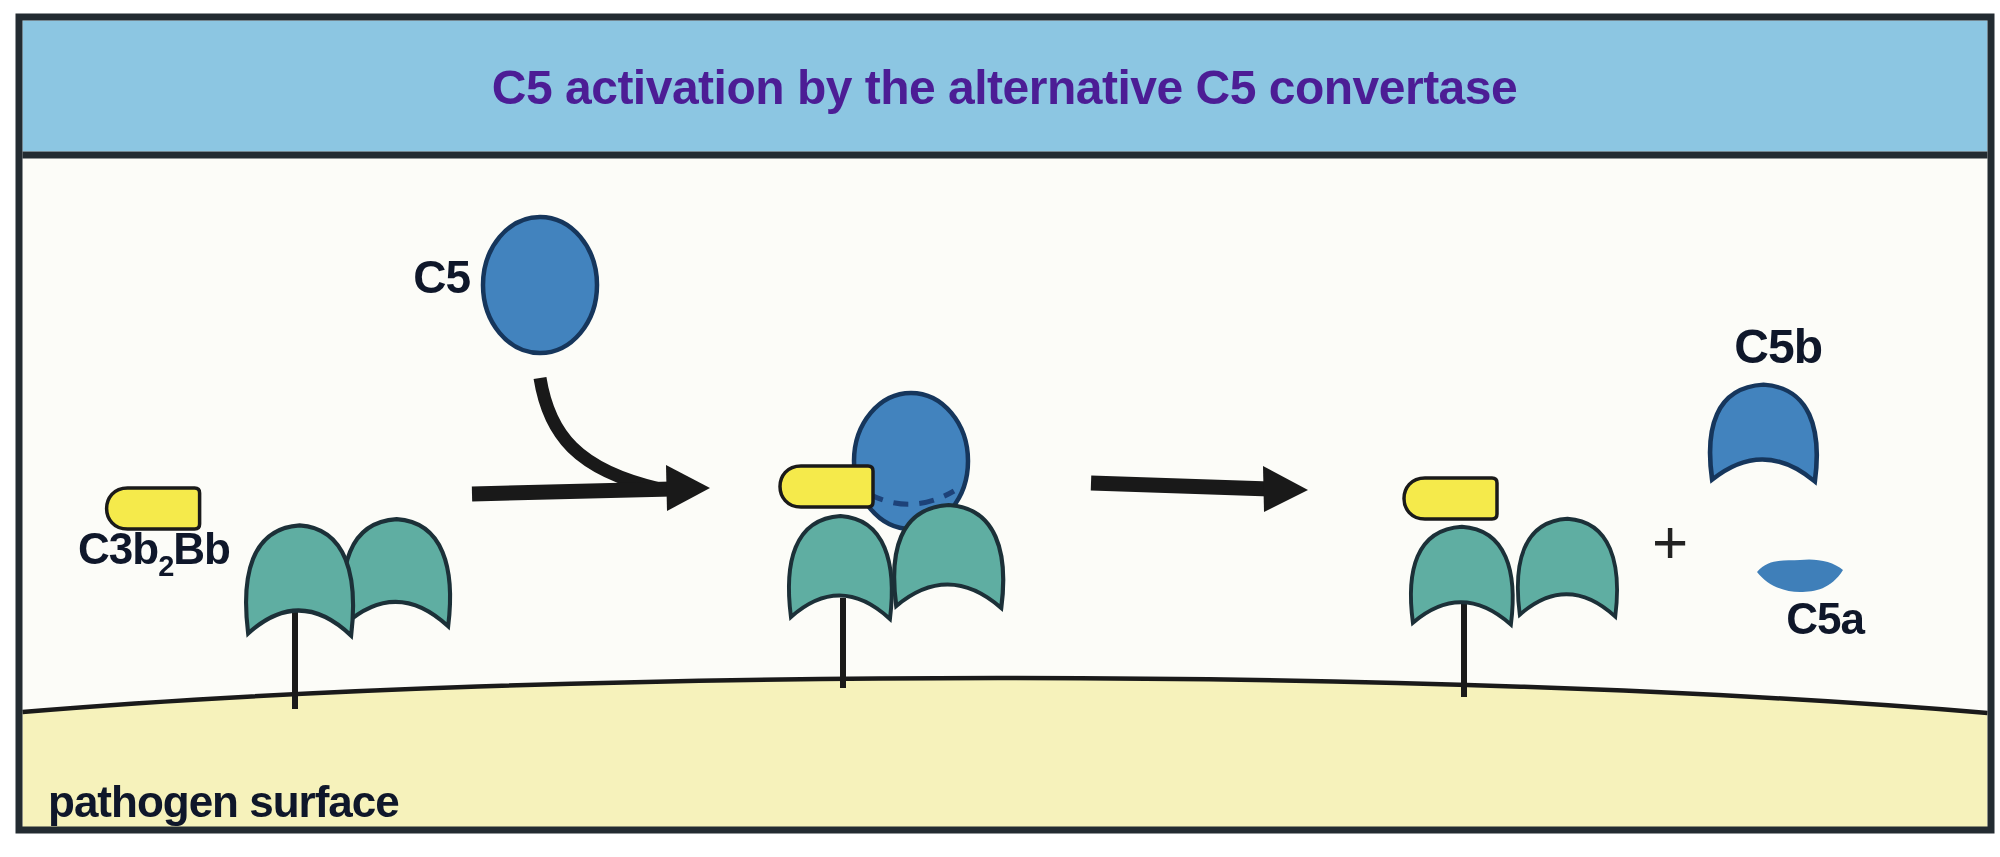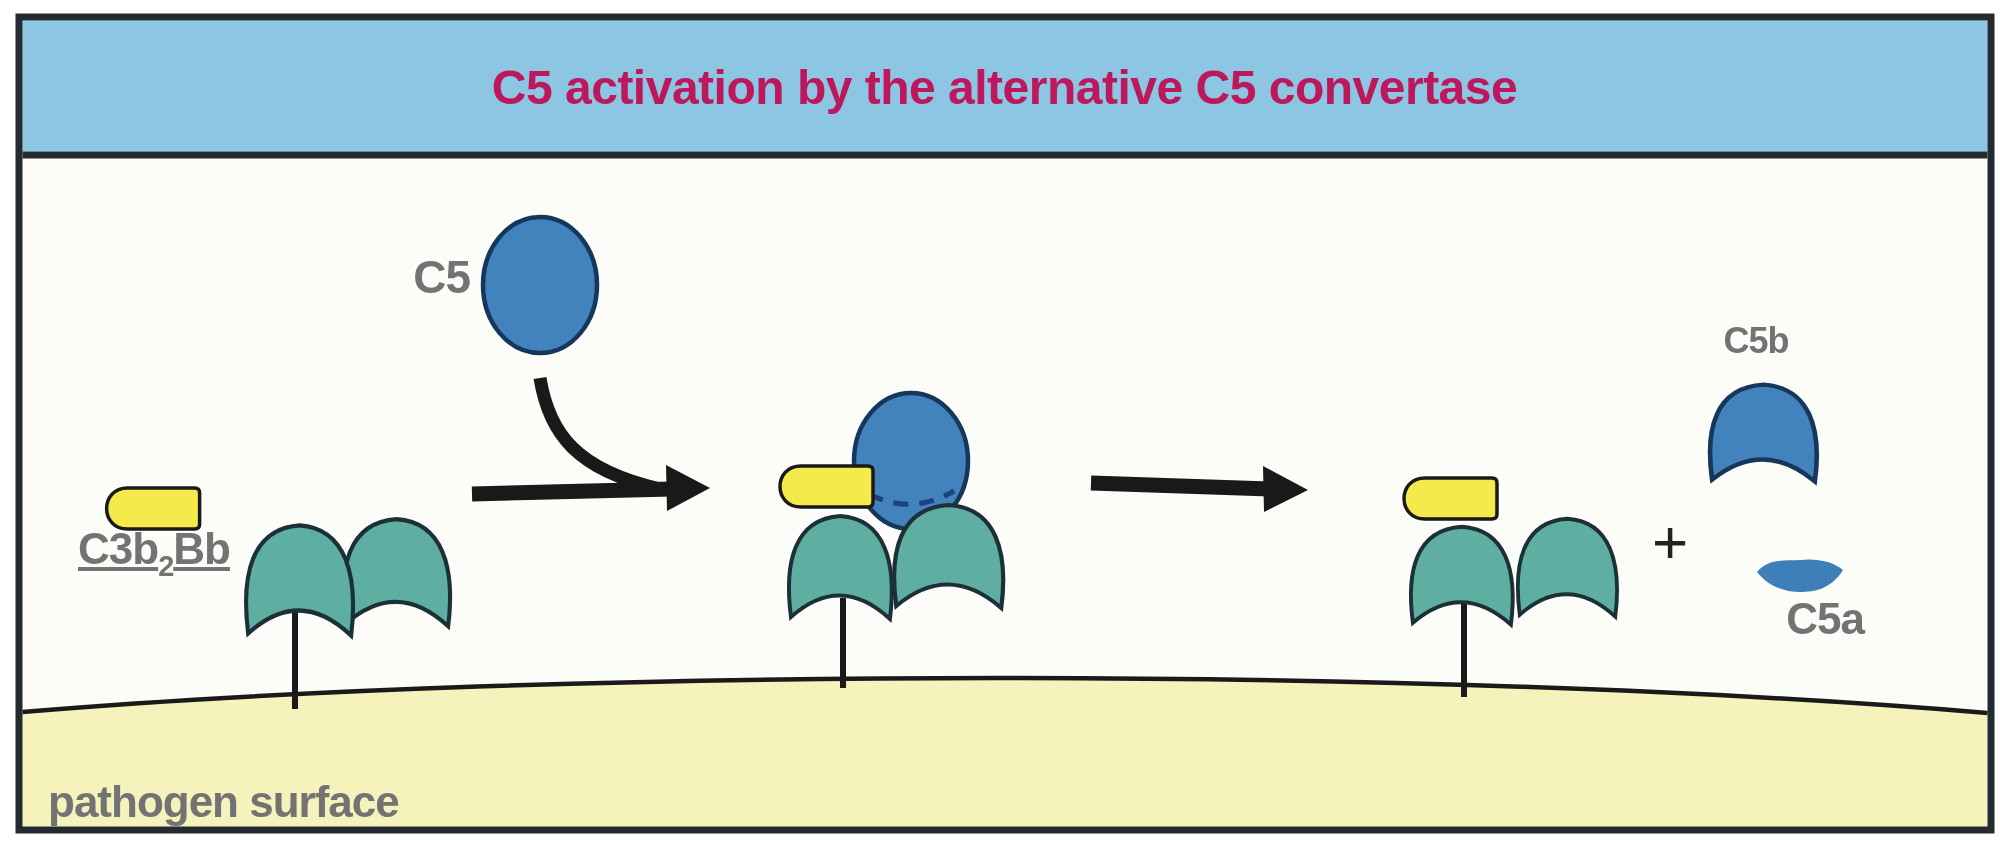--- a/index.html
+++ b/index.html
@@ -6,37 +6,37 @@
   .stage{
     position:relative;
     width:2000px;height:857px;
     background:#ffffff;
     font-family:"Liberation Sans", sans-serif;
     overflow:hidden;
   }
   .stage svg{position:absolute;left:0;top:0;}
   .lbl{
     position:absolute;
-    color:#737373;
+    color:#0f172a;
     font-weight:bold;
     letter-spacing:-1px;
     line-height:1;
     white-space:nowrap;
   }
   .title-lbl{
     left:22px;top:64px;width:1965px;
     text-align:center;
     font-size:48px;
     letter-spacing:-0.5px;
-    color:#be185d;
+    color:#4c1d95;
   }
-  .complex-lbl{left:78px;top:527px;font-size:44px;text-decoration:underline;}
+  .complex-lbl{left:78px;top:527px;font-size:44px;}
   .complex-lbl sub{font-size:29px;vertical-align:-12px;letter-spacing:-1px;}
   .c5-lbl{left:400px;top:254px;width:70px;text-align:right;font-size:46px;}
-  .c5b-lbl{left:1690px;top:323px;width:132px;text-align:center;font-size:36px;}
+  .c5b-lbl{left:1690px;top:323px;width:132px;text-align:right;font-size:48px;}
   .c5a-lbl{left:1732px;top:597px;width:132px;text-align:right;font-size:44px;}
   .plus-lbl{left:1636px;top:511px;width:68px;text-align:center;font-size:62px;font-weight:500;letter-spacing:0;color:#222;}
   .surface-lbl{left:48px;top:748px;font-size:44px;margin-top:32px;}
 </style>
 </head>
 <body>
 
 <div class="stage">
 
   <svg viewBox="0 0 2000 857" width="2000" height="857">

